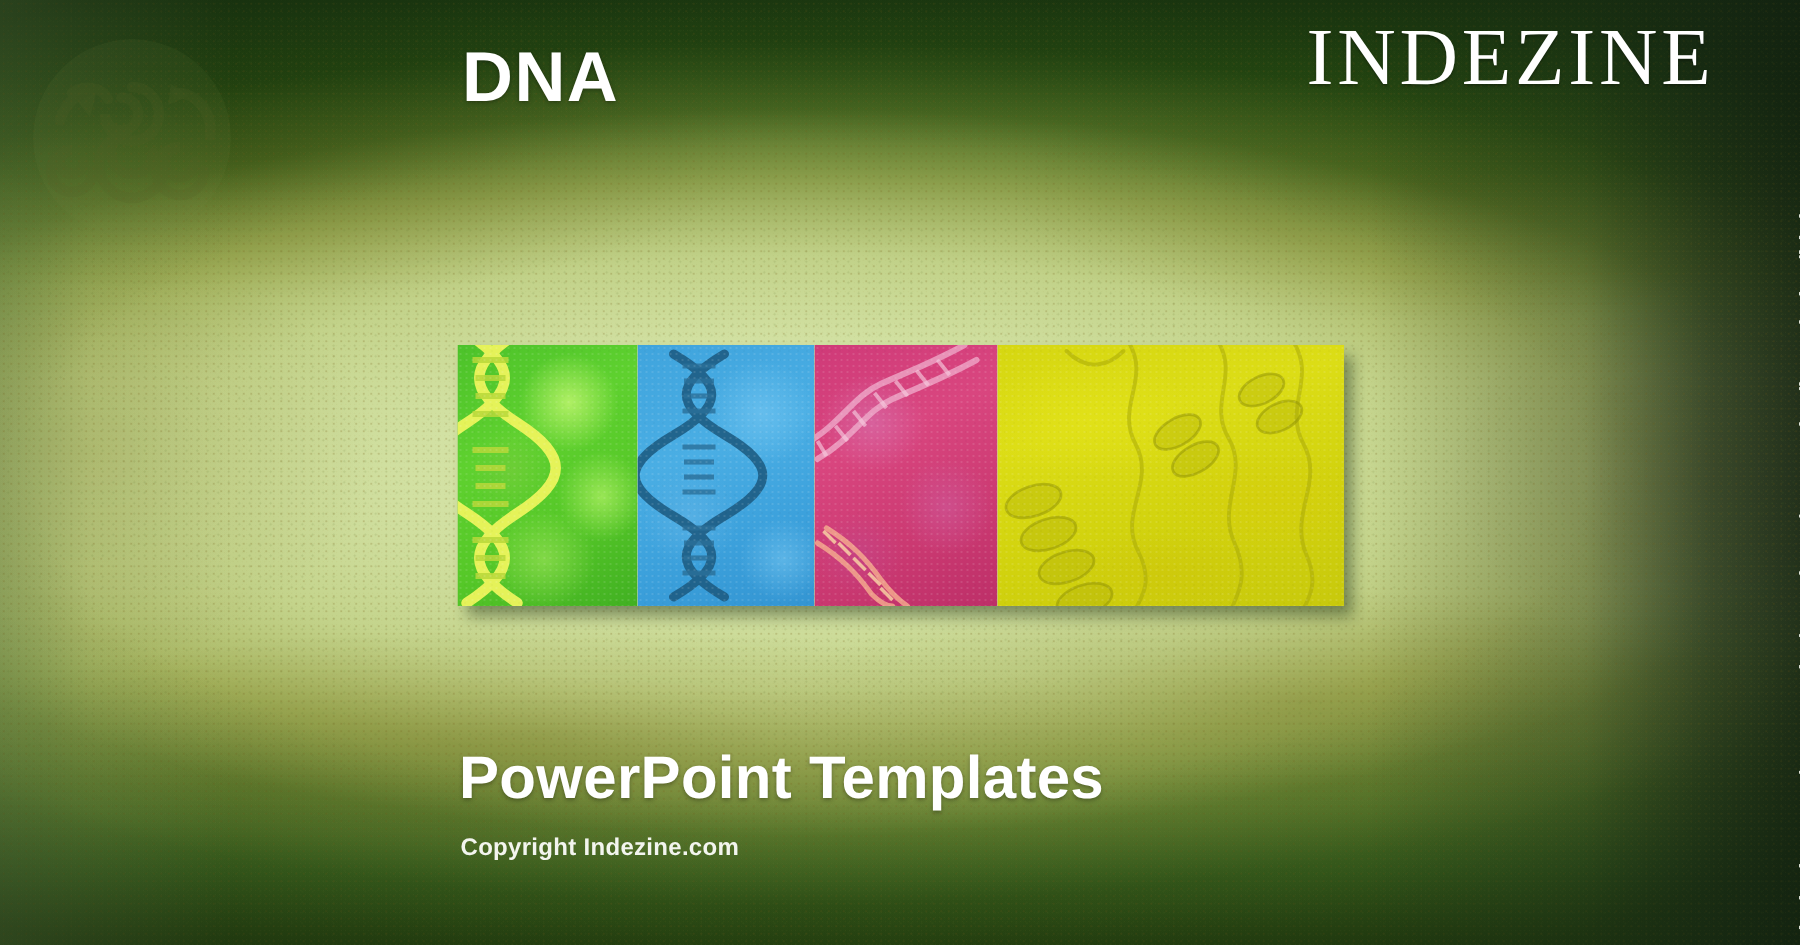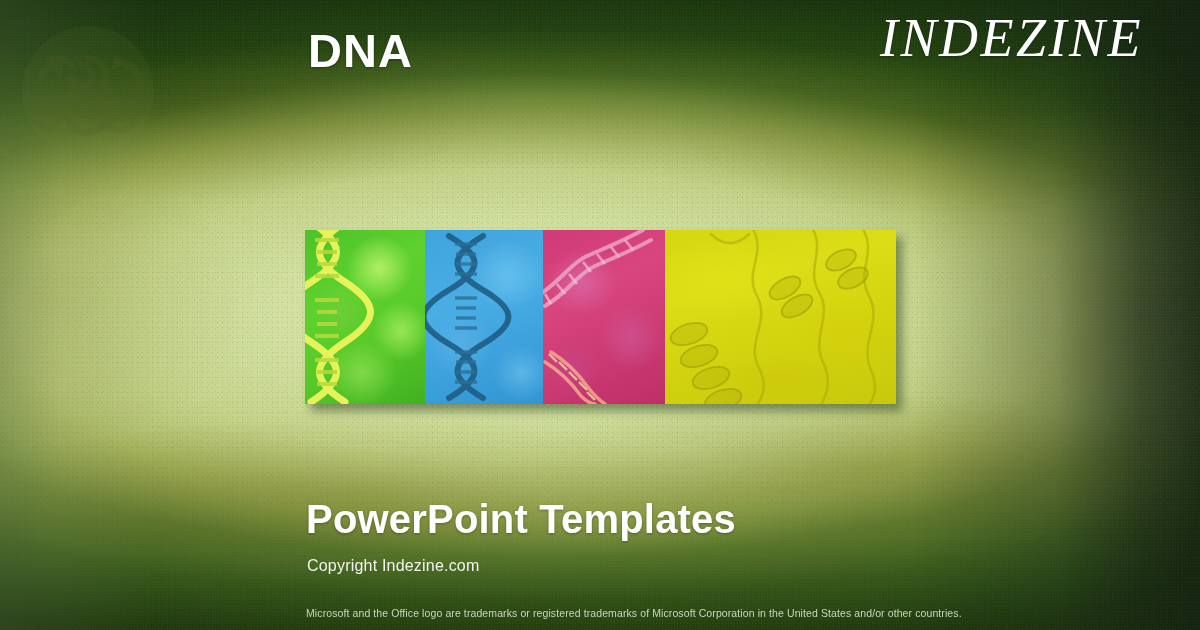--- a/index.html
+++ b/index.html
@@ -111,21 +111,20 @@
   .brand {
     position: absolute;
     right: 57px; top: 10px;
     font-family: "Liberation Serif", "DejaVu Serif", serif;
     font-size: 54px;
     font-weight: 400;
     letter-spacing: 2.5px;
     color: #ffffff;
     line-height: 1.05;
     text-shadow: 0 1px 2px rgba(0,0,0,.3);
-    font-style: italic;
   }
 
   
   .url-wrap {
     position: absolute;
     right: 0; top: 0;
     width: 56px; height: 630px;
   }
   .url-rot {
     position: absolute;
@@ -220,20 +219,21 @@
     color: #ffffff;
     letter-spacing: .2px;
     text-shadow: 0 1px 3px rgba(0,0,0,.3);
   }
   .footer-copy {
     position: absolute;
     left: 307px; top: 557px;
     font-size: 16px;
     color: #f3f5ee;
     letter-spacing: .2px;
+    font-weight: bold;
   }
   .disclaimer {
     position: absolute;
     left: 306px; top: 607px;
     font-size: 10.5px;
     color: #cbd6bb;
     letter-spacing: .1px;
     white-space: nowrap;
   }
 </style>
@@ -385,15 +385,14 @@
           <ellipse cx="188" cy="48" rx="16" ry="9" transform="rotate(-26 188 48)"></ellipse>
         </g>
       </svg>
       <div class="softnoise"></div>
     </div>
 
   </div>
 
   <div class="footer-title">PowerPoint Templates</div>
   <div class="footer-copy">Copyright Indezine.com</div>
-  <div class="disclaimer">Microsoft and the Office logo are trademarks or registered trademarks of Microsoft Corporation in the United States and/or other countries.</div>
 
 </div>
 
 </body></html>

